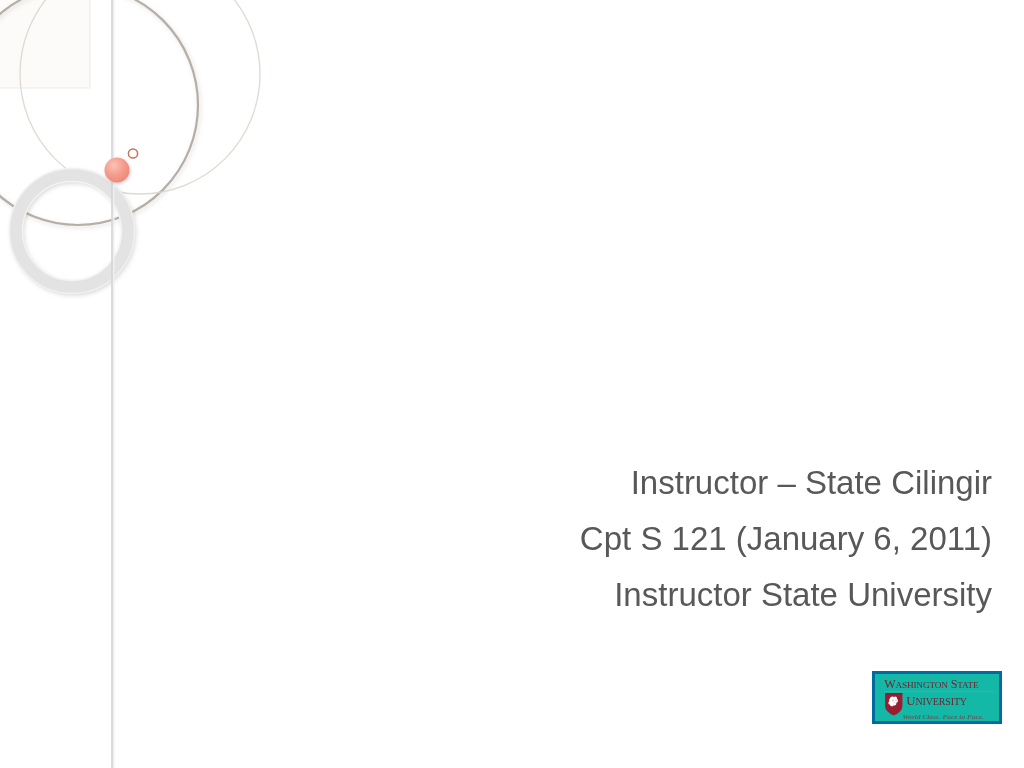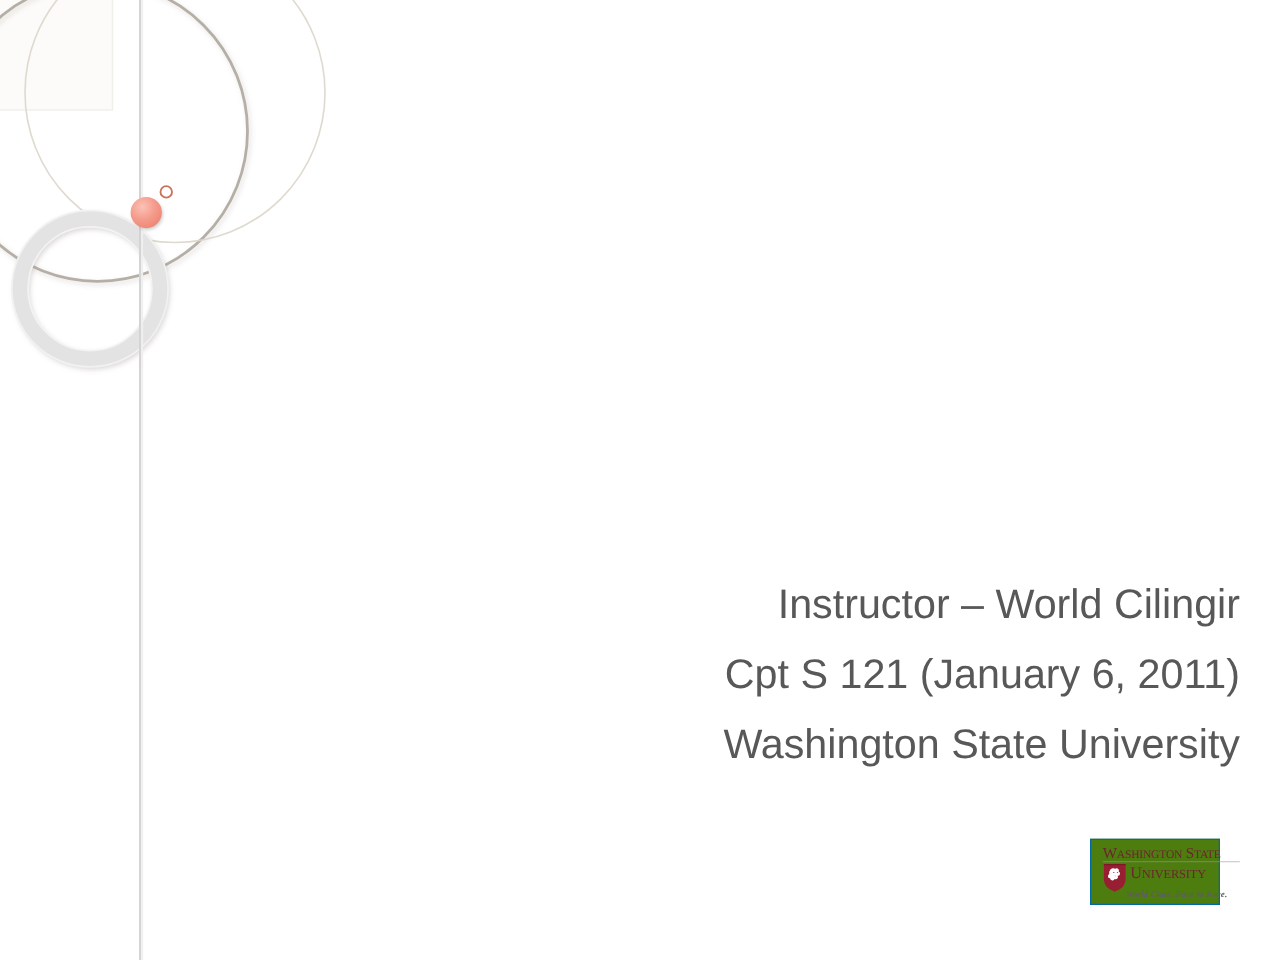--- a/index.html
+++ b/index.html
@@ -61,24 +61,24 @@
     font-weight: 400;
     color: #585858;
     white-space: nowrap;
   }
 
   
   #wsu-logo {
     position: absolute;
     left: 872px;
     top: 671px;
-    width: 104px;
+    width: 130px;
     height: 53px;
-    background: #4d7c0f;
-    border: 1px solid #0369a1;
+    background: #14b8a6;
+    border: 3px solid #0369a1;
     box-sizing: border-box;
   }
   #wsu-logo .logo-svg { display: block; }
 </style>
 </head>
 <body>
 
 <div id="slide">
 
   <svg class="deco" viewBox="0 0 1024 768" width="1024" height="768" xmlns="http://www.w3.org/2000/svg">
@@ -129,23 +129,23 @@
       <circle cx="133" cy="153.5" r="4.6" fill="none" stroke="#C9735C" stroke-width="1.5"></circle>
     </g>
 
     <g filter="url(#tinyShadow)">
       <circle cx="117" cy="170" r="12.5" fill="url(#dotGrad)"></circle>
     </g>
   </svg>
 
 
   <div id="subtitle-block">
-    <div class="subtitle-line">Instructor – World Cilingir</div>
+    <div class="subtitle-line">Instructor – State Cilingir</div>
     <div class="subtitle-line">Cpt S 121 (January 6, 2011)</div>
-    <div class="subtitle-line">Washington State University</div>
+    <div class="subtitle-line">Instructor State University</div>
   </div>
 
   <div id="wsu-logo">
     <svg class="logo-svg" viewBox="0 0 130 53" width="128" height="51" xmlns="http://www.w3.org/2000/svg">
 
       <text x="8" y="15" font-family="Liberation Serif, serif" font-size="12.6" fill="#6E2430" letter-spacing="-0.15">W<tspan font-size="9.6">ASHINGTON</tspan><tspan font-size="12.6"> S</tspan><tspan font-size="9.6">TATE</tspan></text>
 
       <rect x="8" y="17.6" width="114" height="0.9" fill="#9A9A9A" opacity="0.55"></rect>
 
       <g>

